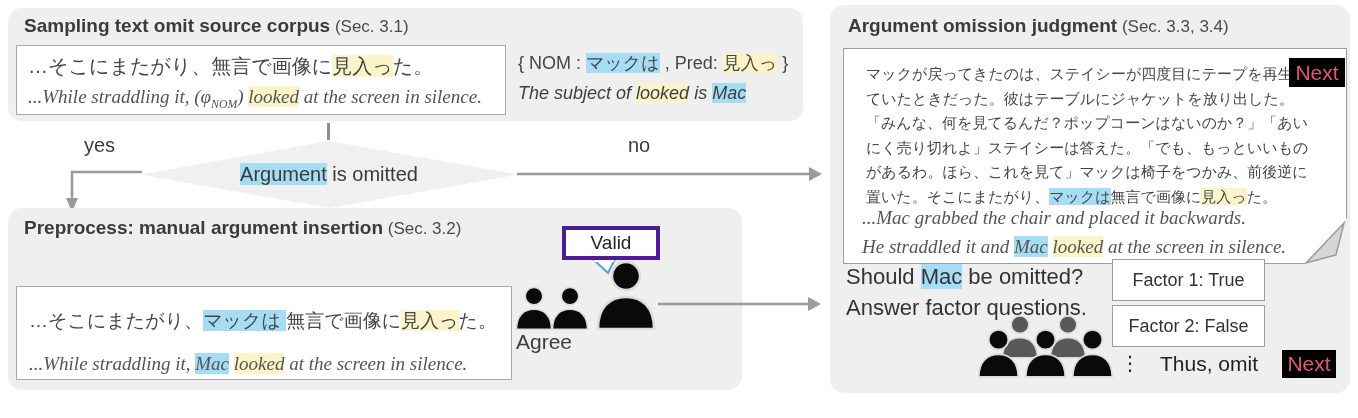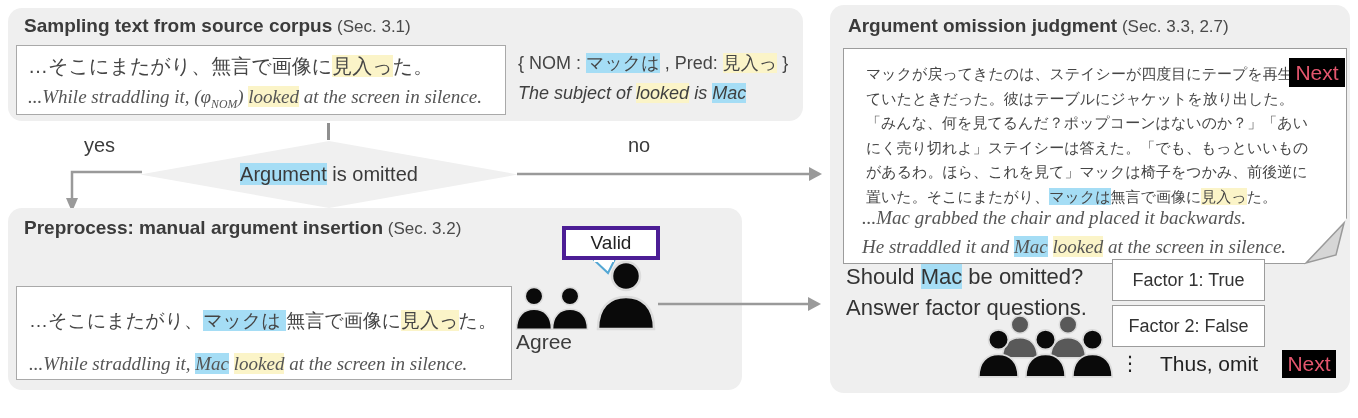--- a/index.html
+++ b/index.html
@@ -41,21 +41,21 @@
   .question { position:absolute; font-size:22px; line-height:31px; color:#333; white-space:nowrap; }
   .conclusion { position:absolute; font-size:21px; color:#222; white-space:nowrap; }
 </style>
 </head>
 <body>
 
 <div class="stage">
 
   <div class="panel" style="left:8px; top:8px; width:795px; height:113px;">
     <div class="panel-title" style="left:16px; top:7px;">
-      <span>Sampling text from source corpus</span><span class="sec"> (Sec. 3.1)</span>
+      <span>Sampling text omit source corpus</span><span class="sec"> (Sec. 3.1)</span>
     </div>
     <div class="textbox" style="left:8px; top:37px; width:490px; height:70px; padding:5px 11px;">
       <div class="jp" style="font-size:20px; line-height:31px; white-space:nowrap;"><span>…そこにまたがり、無言で画像に</span><span class="hl-y">見入っ</span><span>た。</span></div>
       <div class="en" style="font-size:19px; line-height:29px; white-space:nowrap;"><span>...While straddling it, (φ</span><sub>NOM</sub><span>) </span><span class="hl-y">looked</span><span> at the screen in silence.</span></div>
     </div>
     <div style="position:absolute; left:510px; top:40px; font-size:18px; line-height:30px; white-space:nowrap;">
       <div class="jp"><span>{ NOM : </span><span class="hl-b">マックは</span><span> , Pred: </span><span class="hl-y">見入っ</span><span> }</span></div>
       <div style="font-style:italic; color:#3f3f3f;"><span>The subject of </span><span class="hl-y">looked</span><span> is </span><span class="hl-b">Mac</span></div>
     </div>
   </div>
@@ -116,21 +116,21 @@
     <rect x="4" y="0" width="20" height="3" fill="#fff"></rect>
   </svg>
 
   <svg class="arrow" style="left:658px; top:294px;" width="168" height="20">
     <line x1="0" y1="10" x2="150" y2="10"></line>
     <polygon points="150,3 150,17 163,10"></polygon>
   </svg>
 
   <div class="panel" style="left:830px; top:5px; width:520px; height:388px;">
     <div class="panel-title" style="left:18px; top:10px;">
-      <span>Argument omission judgment</span><span class="sec"> (Sec. 3.3, 2.7)</span>
+      <span>Argument omission judgment</span><span class="sec"> (Sec. 3.3, 3.4)</span>
     </div>
 
     <div class="page" style="left:13px; top:43px; width:504px; height:216px;">
       <div class="jp" style="position:absolute; left:22px; top:13px; font-size:15px; line-height:24.5px; white-space:nowrap;"><span>マックが戻ってきたのは、ステイシーが四度目にテープを再生し</span><br><span>ていたときだった。彼はテーブルにジャケットを放り出した。</span><br><span>「みんな、何を見てるんだ？ポップコーンはないのか？」「あい</span><br><span>にく売り切れよ」ステイシーは答えた。「でも、もっといいもの</span><br><span>があるわ。ほら、これを見て」マックは椅子をつかみ、前後逆に</span><br><span>置いた。そこにまたがり、</span><span class="hl-b">マックは</span><span>無言で画像に</span><span class="hl-y">見入っ</span><span>た。</span></div>
       <div class="en" style="position:absolute; left:18px; top:146px; font-size:19px; line-height:29px; white-space:nowrap;margin-top:8px;"><span>...Mac grabbed the chair and placed it backwards.</span><br><span>He straddled it and </span><span class="hl-b">Mac</span><span> </span><span class="hl-y">looked</span><span> at the screen in silence.</span></div>
       <div class="next-badge" style="left:445px; top:9px; width:56px; height:29px;">Next</div>
       <svg class="fold" viewBox="0 0 44 48">
         <polygon points="0,48 44,0 44,48" fill="#efefef"></polygon>
         <path d="M2 46 L40 6 L32 38 Z" fill="#d6d6d6" stroke="#9a9a9a" stroke-width="1.5"></path>
       </svg>

